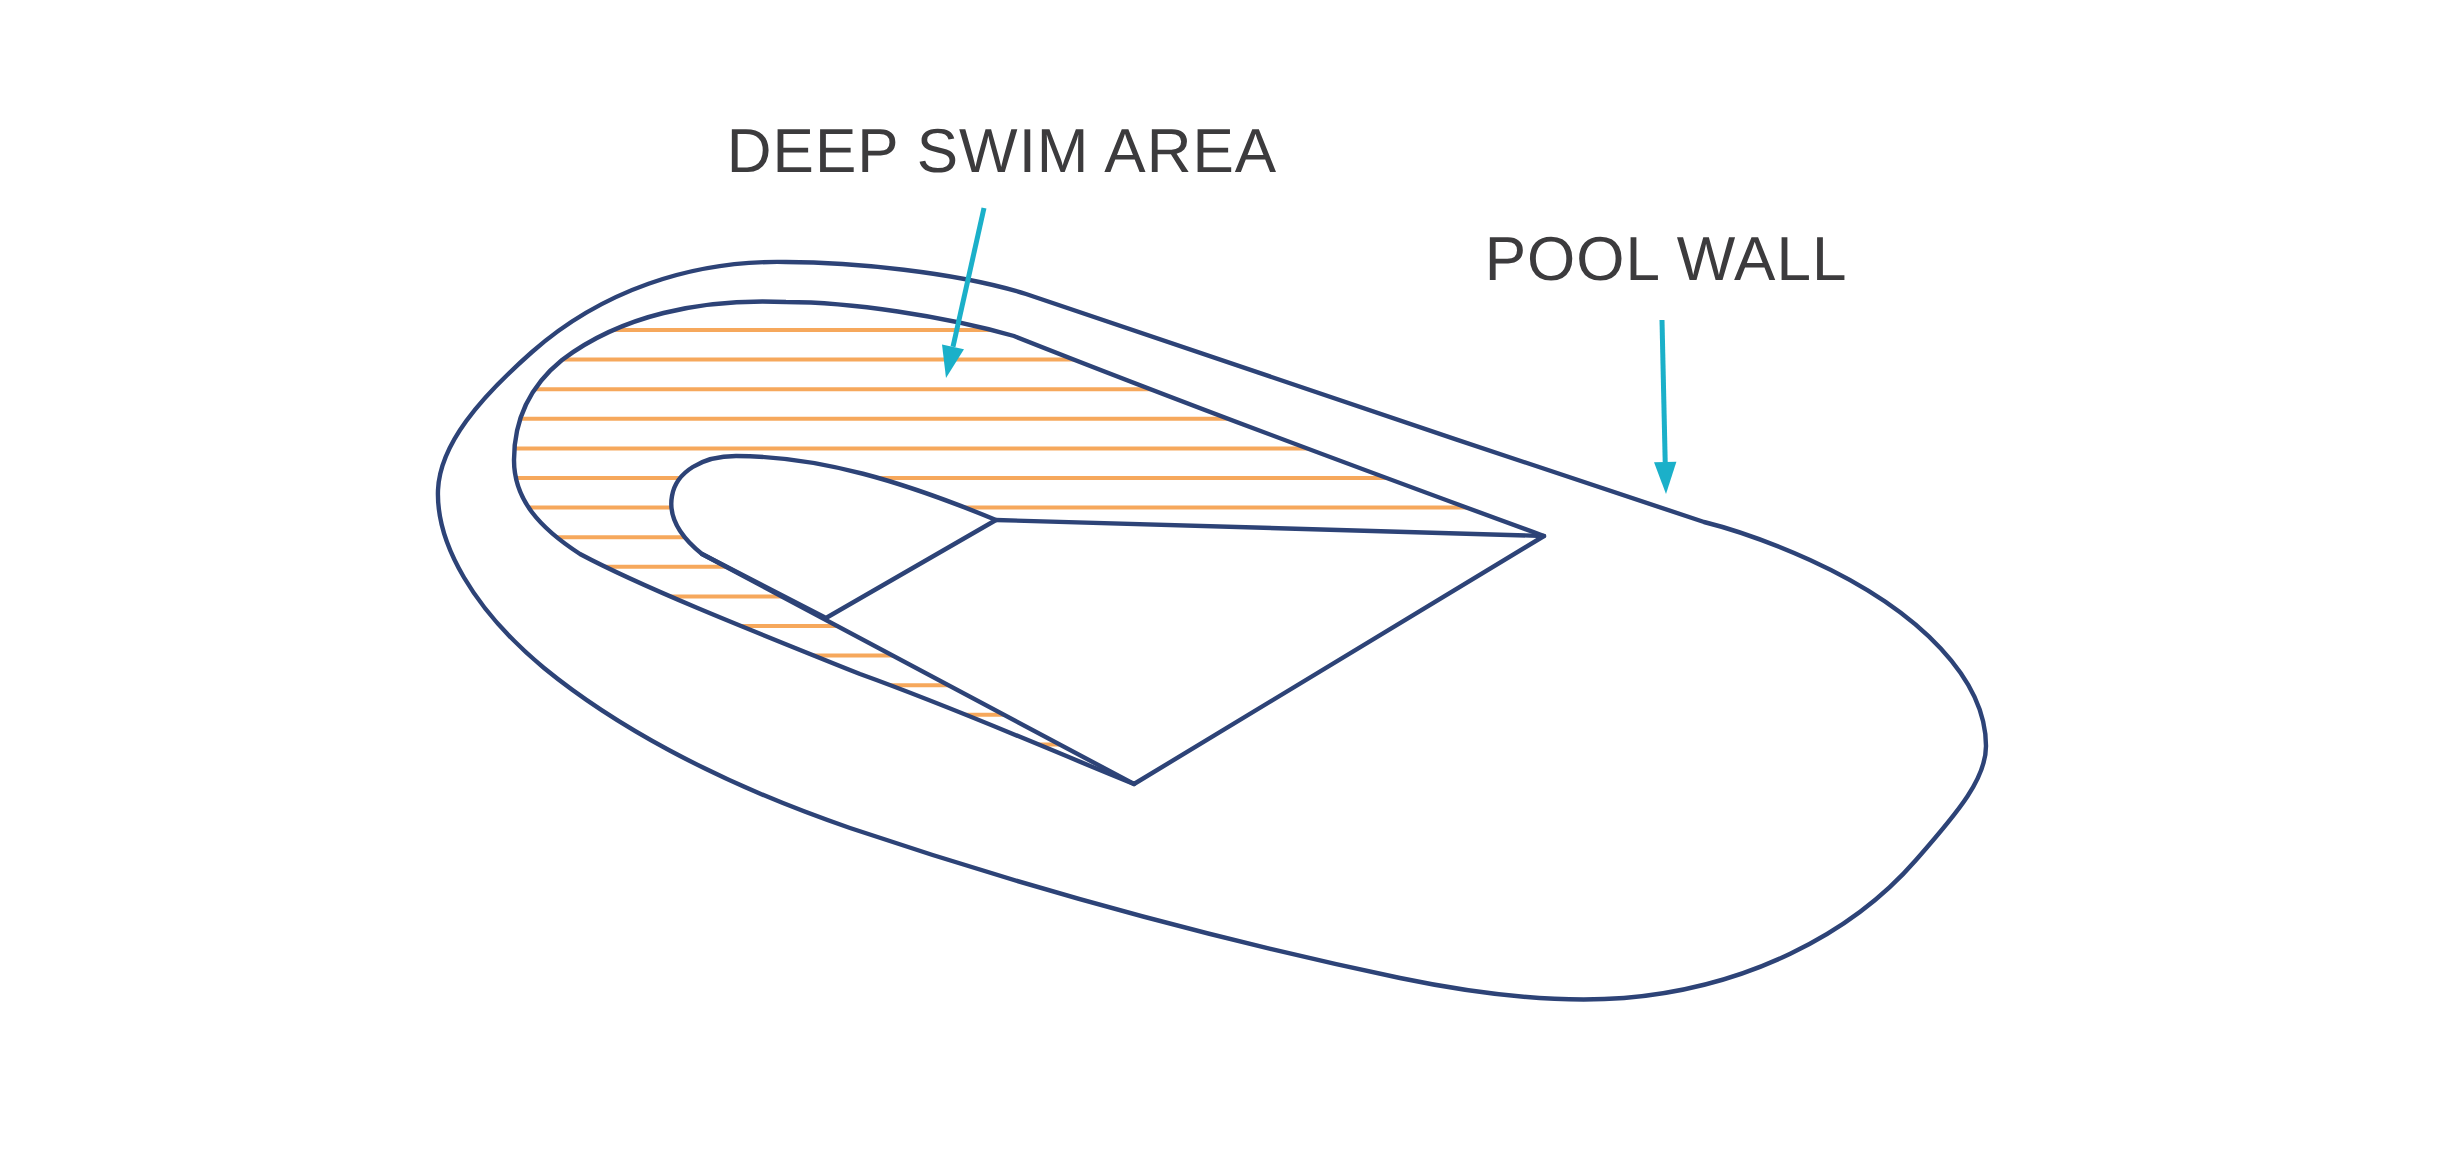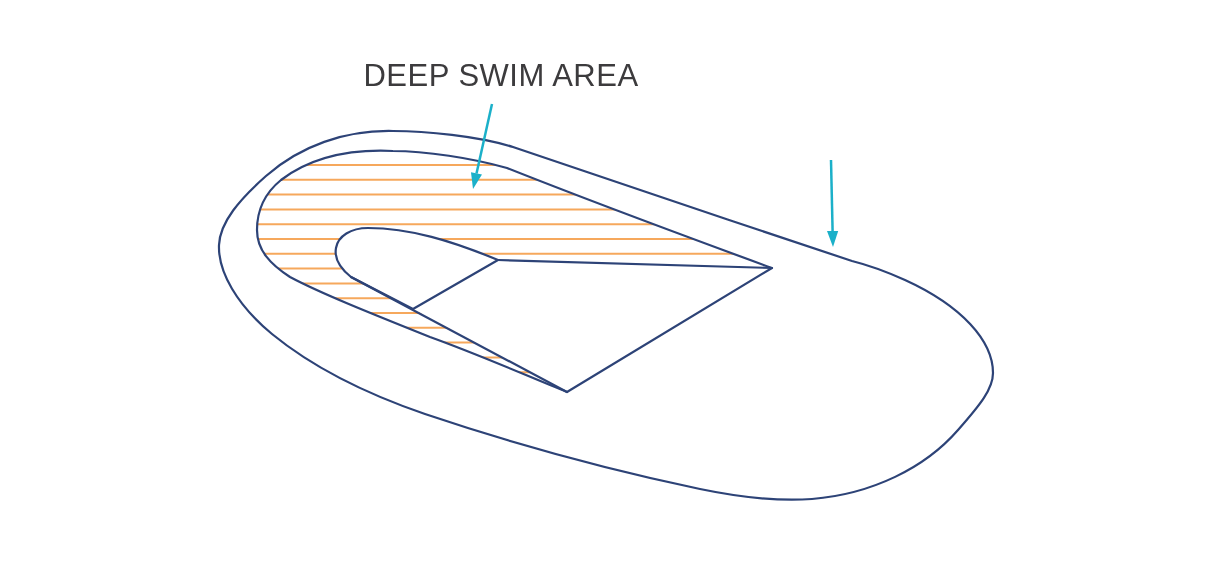--- a/index.html
+++ b/index.html
@@ -129,14 +129,15 @@
     </g>
 
     <g>
       <path class="stroke-teal" d="M 831,160 L 832.6,231"></path>
       <polygon class="fill-teal" points="833,247 838.2,230.9 827,231.1"></polygon>
     </g>
   </svg>
 
   <div class="diagram-label label-deep">DEEP SWIM AREA</div>
 
+  <div class="diagram-label label-wall">POOL WALL</div>
 
 </div>
 
 </body></html>

